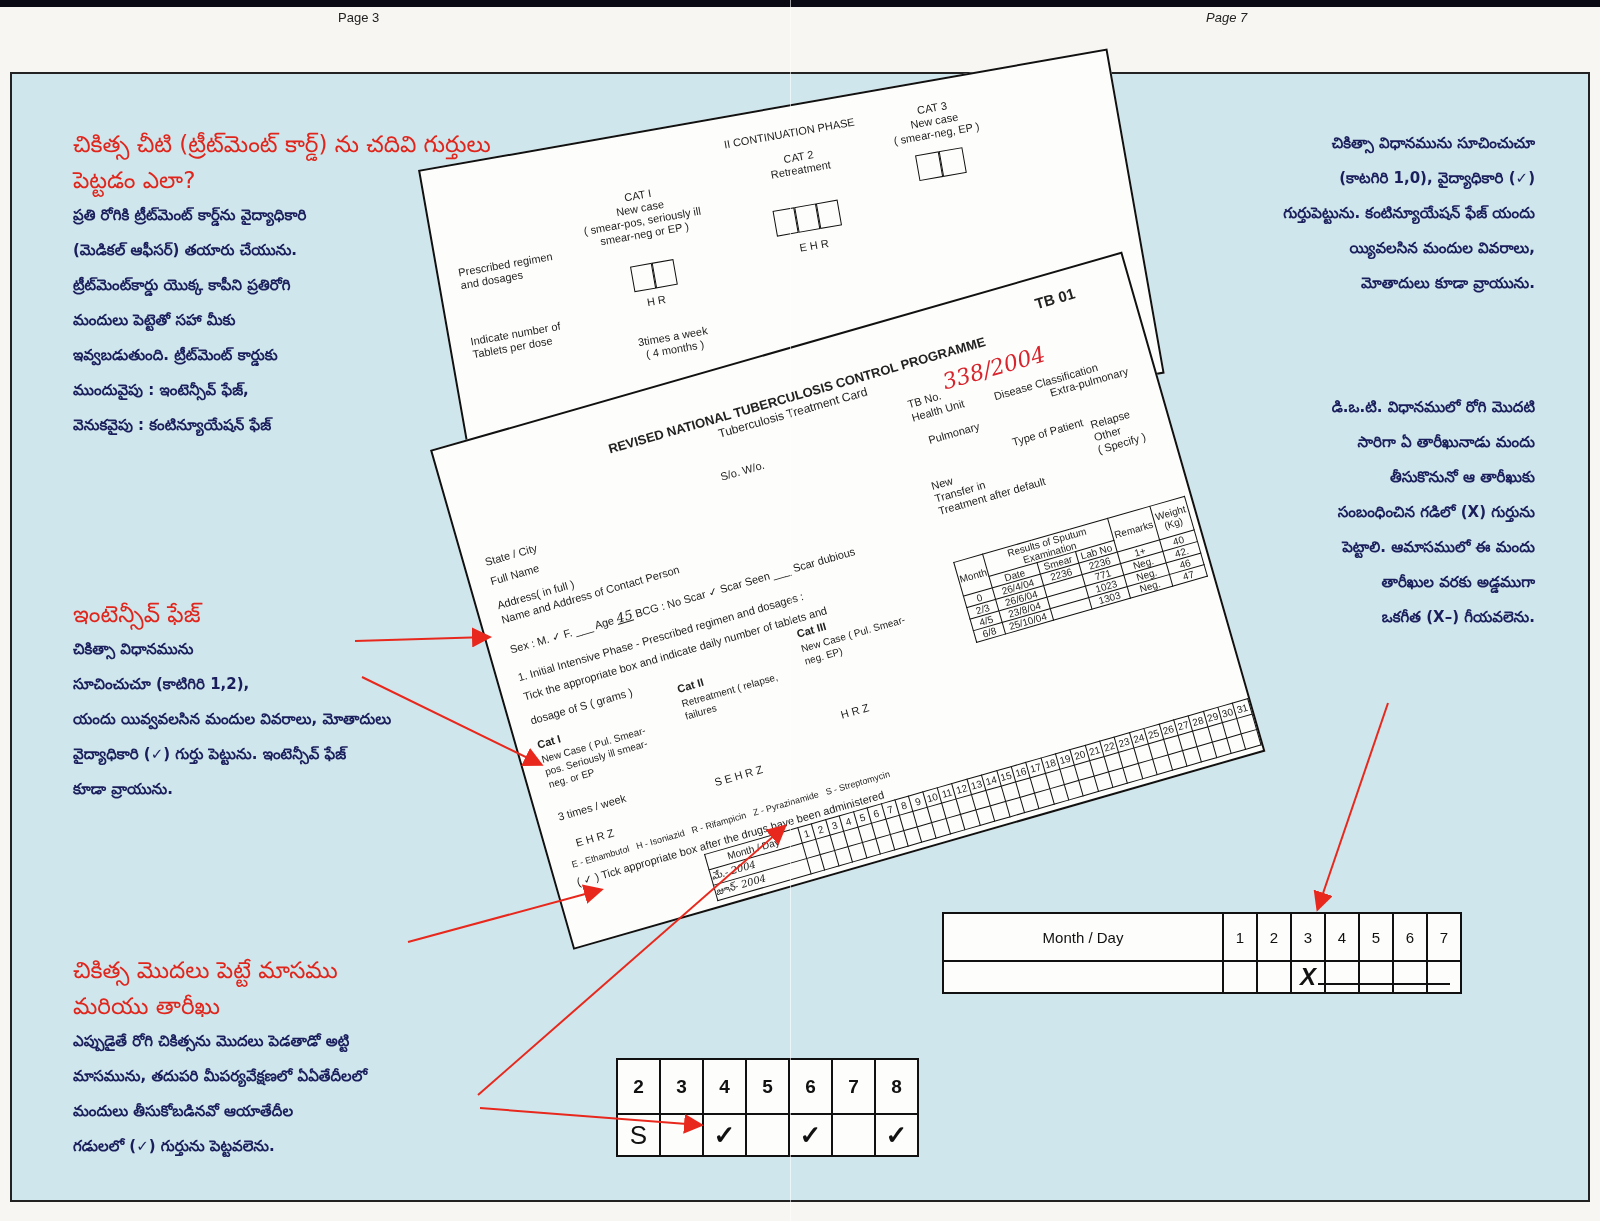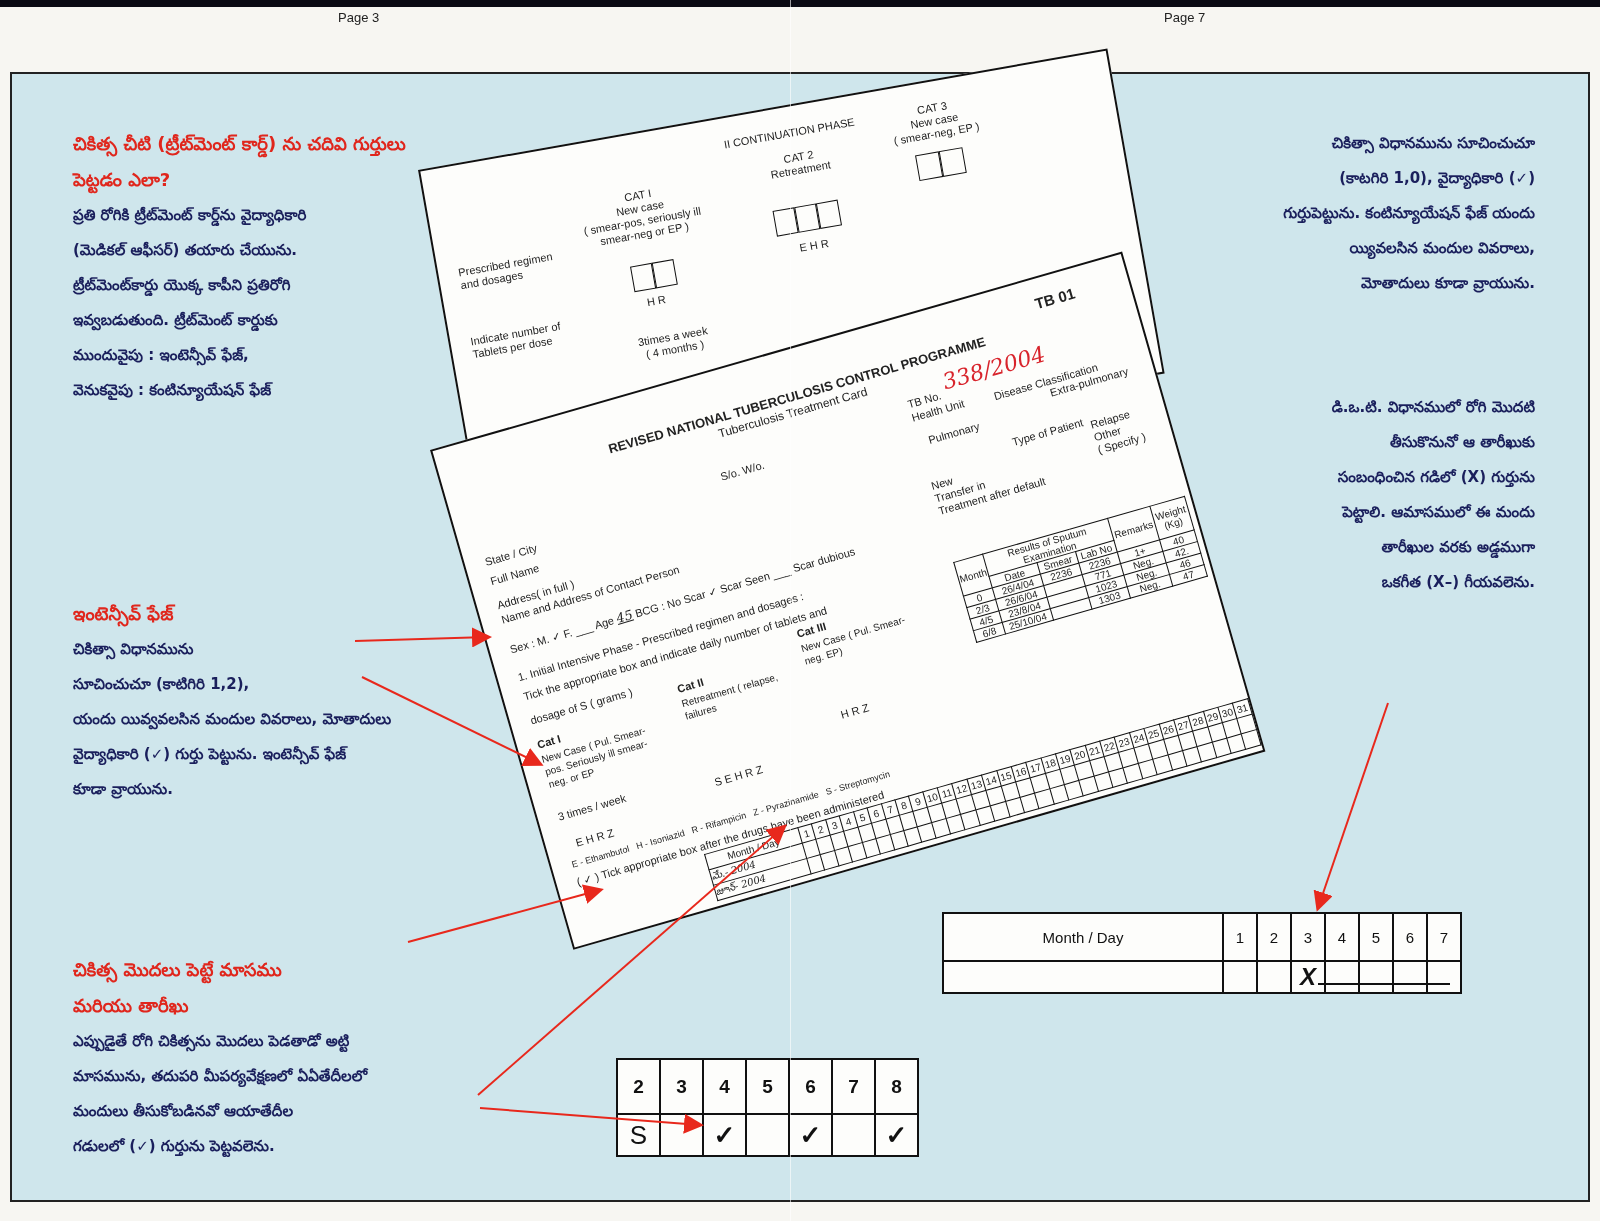--- a/index.html
+++ b/index.html
@@ -12,21 +12,21 @@
   .topbar { position: absolute; left: 0; top: 0; width: 1600px; height: 7px; background: #0a0a14; }
   .page-label {
     position: absolute; top: 10px; font-family: "Liberation Sans", sans-serif;
     font-size: 13px; color: #222;
   }
   .panel {
     position: absolute; left: 10px; top: 72px; width: 1580px; height: 1130px;
     background: #cfe6ec; border: 2px solid #222;
   }
   .fold { position: absolute; left: 790px; top: 0; width: 1px; height: 1221px; background: rgba(255,255,255,0.6); }
-  .heading { color: #e0261c; font-weight: bold; font-size: 18px; line-height: 36px; }
+  .heading { color: #e0261c; font-weight: normal; font-size: 23px; line-height: 36px; }
   .body-text { color: #1a1f5c; font-weight: bold; font-size: 15px; line-height: 35px; }
   .block { position: absolute; }
   .right { text-align: right; }
 
   
   .card { position: absolute; background: #fdfdfb; border: 2px solid #111; }
   .card-back {
     left: 418px; top: 170px; width: 700px; height: 330px; transform: rotate(-10deg); transform-origin: left top;
   }
   .card-front {
@@ -54,21 +54,21 @@
   .small-table tr.r1 td { height: 55px; }
   .small-table tr.r2 td { height: 42px; font-size: 26px; }
 
   .arrow { position: absolute; left: 0; top: 0; width: 1600px; height: 1221px; pointer-events: none; }
 </style>
 </head>
 <body>
 
 <div class="topbar"></div>
 <div class="page-label" style="left:338px;">Page 3</div>
-<div class="page-label" style="left:1164px;">Page 7</div>
+<div class="page-label" style="left:1206px;font-style:italic;">Page 7</div>
 
 <div class="panel"></div>
 
 <div class="card card-back">
   <div class="ct c" style="left:290px;top:20px;width:160px;">II CONTINUATION PHASE</div>
   <div class="ct" style="left:20px;top:100px;width:110px;">Prescribed regimen and dosages</div>
   <div class="ct" style="left:20px;top:170px;width:110px;">Indicate number of Tablets per dose</div>
   <div class="ct c" style="left:150px;top:55px;width:120px;">
     <div>CAT I</div>
       <div>New case</div>
@@ -304,20 +304,21 @@
   </tbody>
     </table>
 </div>
 
 <div class="block" style="left:73px;top:126px;width:440px;">
   <div class="heading">చికిత్స చీటి (ట్రీట్‌మెంట్ కార్డ్) ను చదివి గుర్తులు</div>
   <div class="heading">పెట్టడం ఎలా?</div>
   <div class="body-text">ప్రతి రోగికి ట్రీట్‌మెంట్ కార్డ్‌ను వైద్యాధికారి</div>
   <div class="body-text">(మెడికల్ ఆఫీసర్) తయారు చేయును.</div>
   <div class="body-text">ట్రీట్‌మెంట్‌కార్డు యొక్క కాపీని ప్రతిరోగి</div>
+  <div class="body-text">మందులు పెట్టెతో సహా మీకు</div>
   <div class="body-text">ఇవ్వబడుతుంది. ట్రీట్‌మెంట్ కార్డుకు</div>
   <div class="body-text">ముందువైపు : ఇంటెన్సీవ్ ఫేజ్,</div>
   <div class="body-text">వెనుకవైపు : కంటిన్యూయేషన్ ఫేజ్</div>
 </div>
 
 <div class="block" style="left:73px;top:596px;width:420px;">
   <div class="heading">ఇంటెన్సీవ్ ఫేజ్</div>
   <div class="body-text">చికిత్సా విధానమును</div>
   <div class="body-text">సూచించుచూ (కాటిగిరి 1,2),</div>
   <div class="body-text">యందు యివ్వవలసిన మందుల వివరాలు, మోతాదులు</div>
@@ -337,20 +338,21 @@
 <div class="block right" style="left:1140px;top:126px;width:395px;">
   <div class="body-text">చికిత్సా విధానమును సూచించుచూ</div>
   <div class="body-text">(కాటగిరి 1,0), వైద్యాధికారి (✓)</div>
   <div class="body-text">గుర్తుపెట్టును. కంటిన్యూయేషన్ ఫేజ్ యందు</div>
   <div class="body-text">య్యివలసిన మందుల వివరాలు,</div>
   <div class="body-text">మోతాదులు కూడా వ్రాయును.</div>
 </div>
 
 <div class="block right" style="left:1180px;top:390px;width:355px;">
   <div class="body-text">డి.ఒ.టి. విధానములో రోగి మొదటి</div>
+  <div class="body-text">సారిగా ఏ తారీఖునాడు మందు</div>
   <div class="body-text">తీసుకొనునో ఆ తారీఖుకు</div>
   <div class="body-text">సంబంధించిన గడిలో (X) గుర్తును</div>
   <div class="body-text">పెట్టాలి. ఆమాసములో ఈ మందు</div>
   <div class="body-text">తారీఖుల వరకు అడ్డముగా</div>
   <div class="body-text">ఒకగీత (X–) గీయవలెను.</div>
 </div>
 
 <table class="md-table">
   <tbody>
       <tr>

